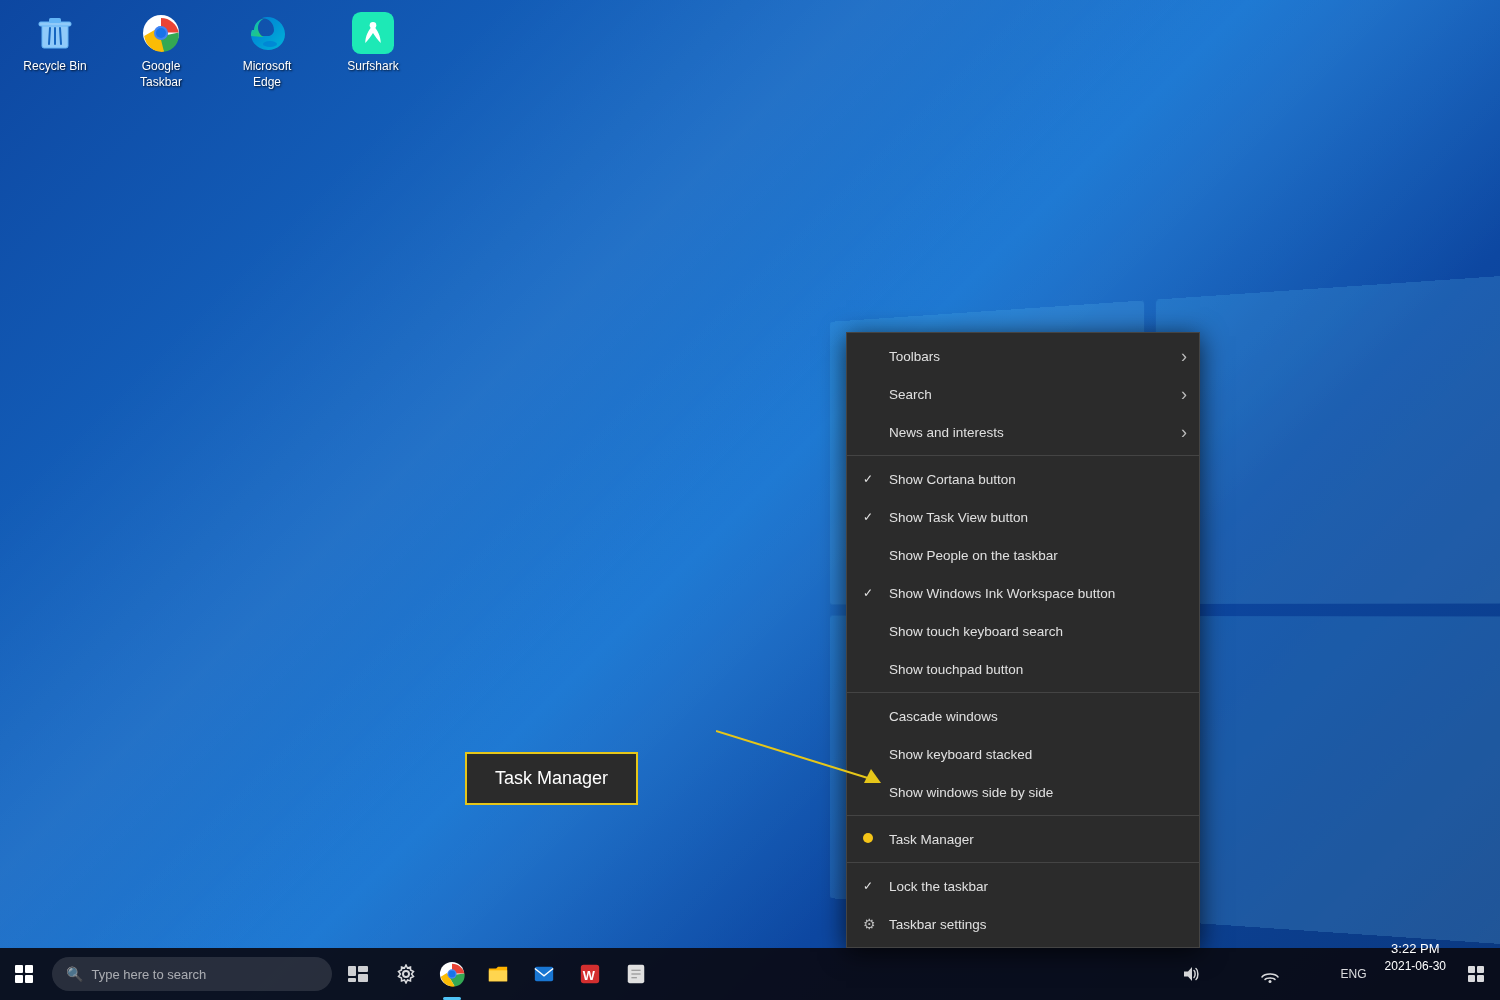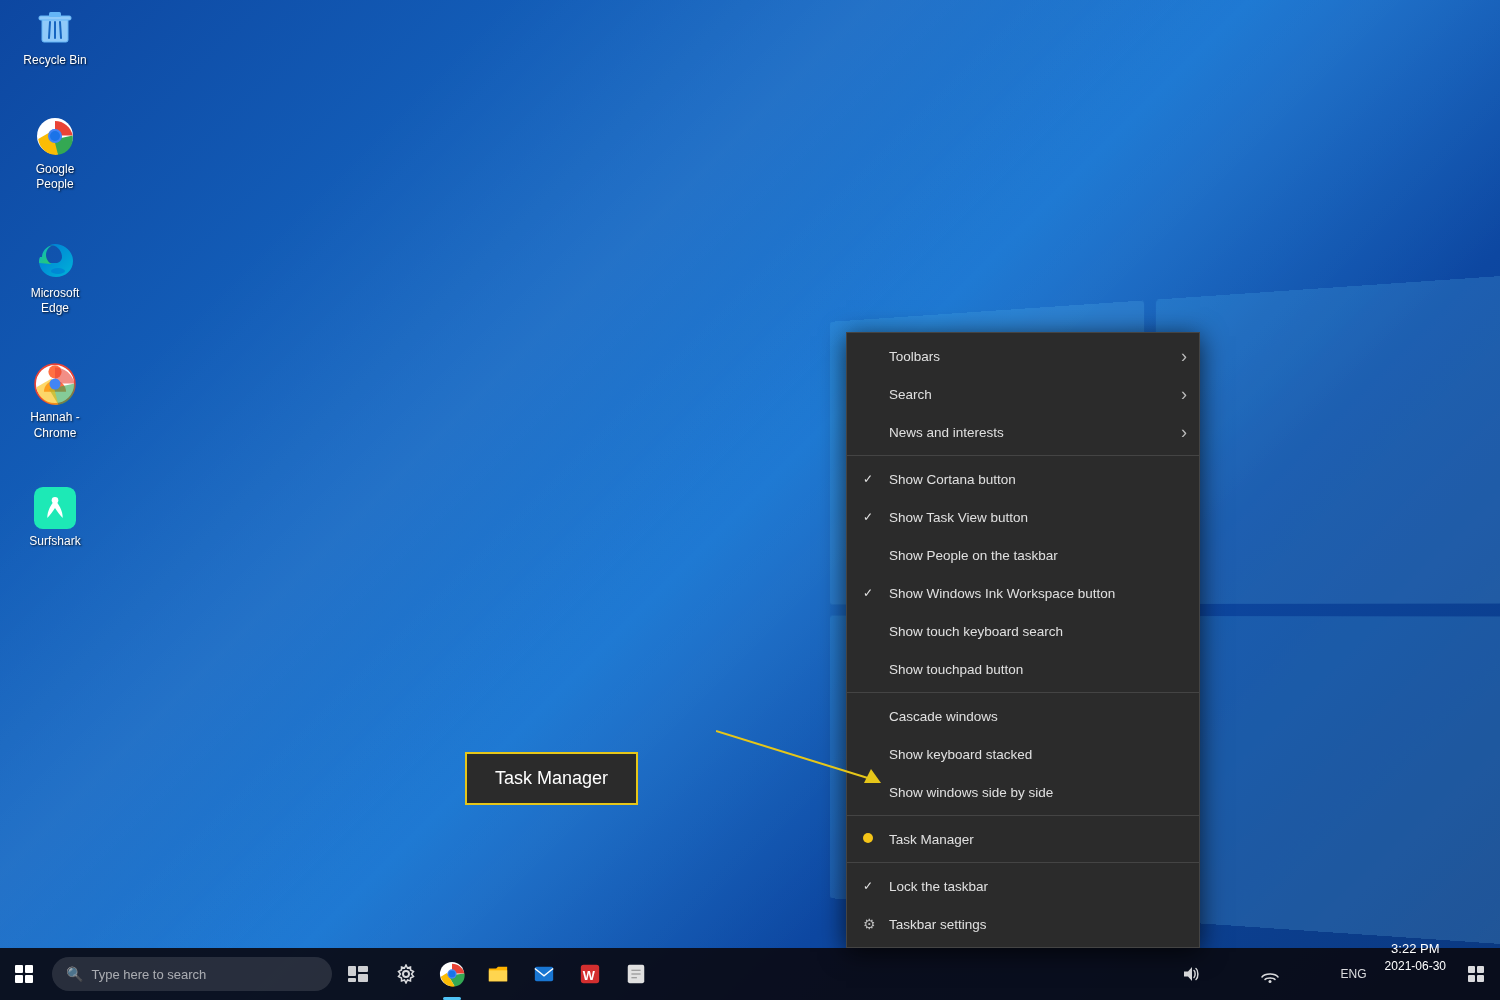--- a/index.html
+++ b/index.html
@@ -46,25 +46,25 @@
       transform: perspective(800px) rotateY(-10deg);
     }
     .win-logo-bg .pane {
       background: linear-gradient(135deg, #4fc3f7, #81d4fa);
       border-radius: 4px;
     }
 
     
     .desktop-icons {
       position: absolute;
-      top: 0;
+      top: 6px;
       left: 15px;
       display: flex;
-      flex-direction: column;
-      gap: 34px;
+      flex-direction: row;
+      gap: 26px;
     }
     .desktop-icon {
       display: flex;
       flex-direction: column;
       align-items: center;
       width: 80px;
       cursor: pointer;
       padding: 6px;
       border-radius: 4px;
     }
@@ -344,21 +344,21 @@
           <circle cx="19" cy="19" r="7" fill="#4285f4"></circle>
           <path d="M19 4 L34 4 A18 18 0 0 1 34 4 L19 4 Z" fill="#ea4335"></path>
           <path d="M19 4 L34 30 A18 18 0 0 1 4 30 Z" fill="transparent"></path>
           <path d="M19 4 C27.8 4 34.9 10.2 36.7 18.5 L19 18.5 Z" fill="#ea4335"></path>
           <path d="M36.7 18.5 C38 28.5 31.5 36.5 22 37.8 L13.5 23.5 Z" fill="#34a853"></path>
           <path d="M22 37.8 C12 39 3.5 31.5 2.2 22 L16 14 Z" fill="#fbbc05"></path>
           <circle cx="19" cy="19" r="7" fill="#4285f4"></circle>
           <circle cx="19" cy="19" r="5" fill="#1a73e8"></circle>
         </svg>
       </div>
-      <span class="icon-label">Google People</span>
+      <span class="icon-label">Google Taskbar</span>
     </div>
 
     <div class="desktop-icon">
       <div class="icon-img edge-icon">
         <svg viewBox="0 0 38 38" xmlns="http://www.w3.org/2000/svg">
           <defs>
             <linearGradient id="edge-grad1" x1="0%" y1="0%" x2="100%" y2="100%">
               <stop offset="0%" style="stop-color:#0078d4"></stop>
               <stop offset="100%" style="stop-color:#00b4d8"></stop>
             </linearGradient>
@@ -368,35 +368,20 @@
             </linearGradient>
           </defs>
           <path d="M19 3 C28.9 3 37 10.6 37 20 C37 29.4 29.4 36 20 36 C11.2 36 4.2 29.9 3.1 22 L20 22 C23.3 22 26 19.3 26 16 C26 9.4 20.6 4 14 4 C15.6 3.3 17.3 3 19 3 Z" fill="url(#edge-grad1)"></path>
           <path d="M6 16 C6 9.4 11.9 4 19 4 C14 4 10 8.6 10 14 C10 17.9 12.3 21.3 15.6 23 L3.1 22 C3 21.3 3 20.7 3 20 C3 18.6 3.3 17.3 4 16 Z" fill="url(#edge-grad2)"></path>
           <ellipse cx="22" cy="30" rx="7" ry="3" fill="#0078d4" opacity="0.6"></ellipse>
         </svg>
       </div>
       <span class="icon-label">Microsoft Edge</span>
     </div>
 
-    <div class="desktop-icon">
-      <div class="icon-img">
-        <svg viewBox="0 0 38 38" xmlns="http://www.w3.org/2000/svg">
-          <circle cx="19" cy="19" r="18" fill="white"></circle>
-          <circle cx="19" cy="8" r="6" fill="#ff7043"></circle>
-          <path d="M9 26 C9 20 13.5 16 19 16 C24.5 16 29 20 29 26 Z" fill="#ff7043"></path>
-          <circle cx="19" cy="19" r="18" fill="none" stroke="#ea4335" stroke-width="1.5"></circle>
-          <path d="M19 4 C27.8 4 34.9 10.2 36.7 18.5 L19 18.5 Z" fill="#ea4335" opacity="0.6"></path>
-          <path d="M36.7 18.5 C38 28.5 31.5 36.5 22 37.8 L13.5 23.5 Z" fill="#34a853" opacity="0.6"></path>
-          <path d="M22 37.8 C12 39 3.5 31.5 2.2 22 L16 14 Z" fill="#fbbc05" opacity="0.6"></path>
-          <circle cx="19" cy="19" r="5" fill="#4285f4"></circle>
-        </svg>
-      </div>
-      <span class="icon-label">Hannah - Chrome</span>
-    </div>
 
     <div class="desktop-icon">
       <div class="icon-img">
         <svg viewBox="0 0 38 38" xmlns="http://www.w3.org/2000/svg">
           <rect width="38" height="38" rx="8" fill="#1de9b6"></rect>
           <path d="M12 28 C12 22 15 16 19 12 C23 16 26 22 26 28 C23 25 21 22 19 19 C17 22 15 25 12 28 Z" fill="white"></path>
           <circle cx="19" cy="12" r="3" fill="white"></circle>
         </svg>
       </div>
       <span class="icon-label">Surfshark</span>

